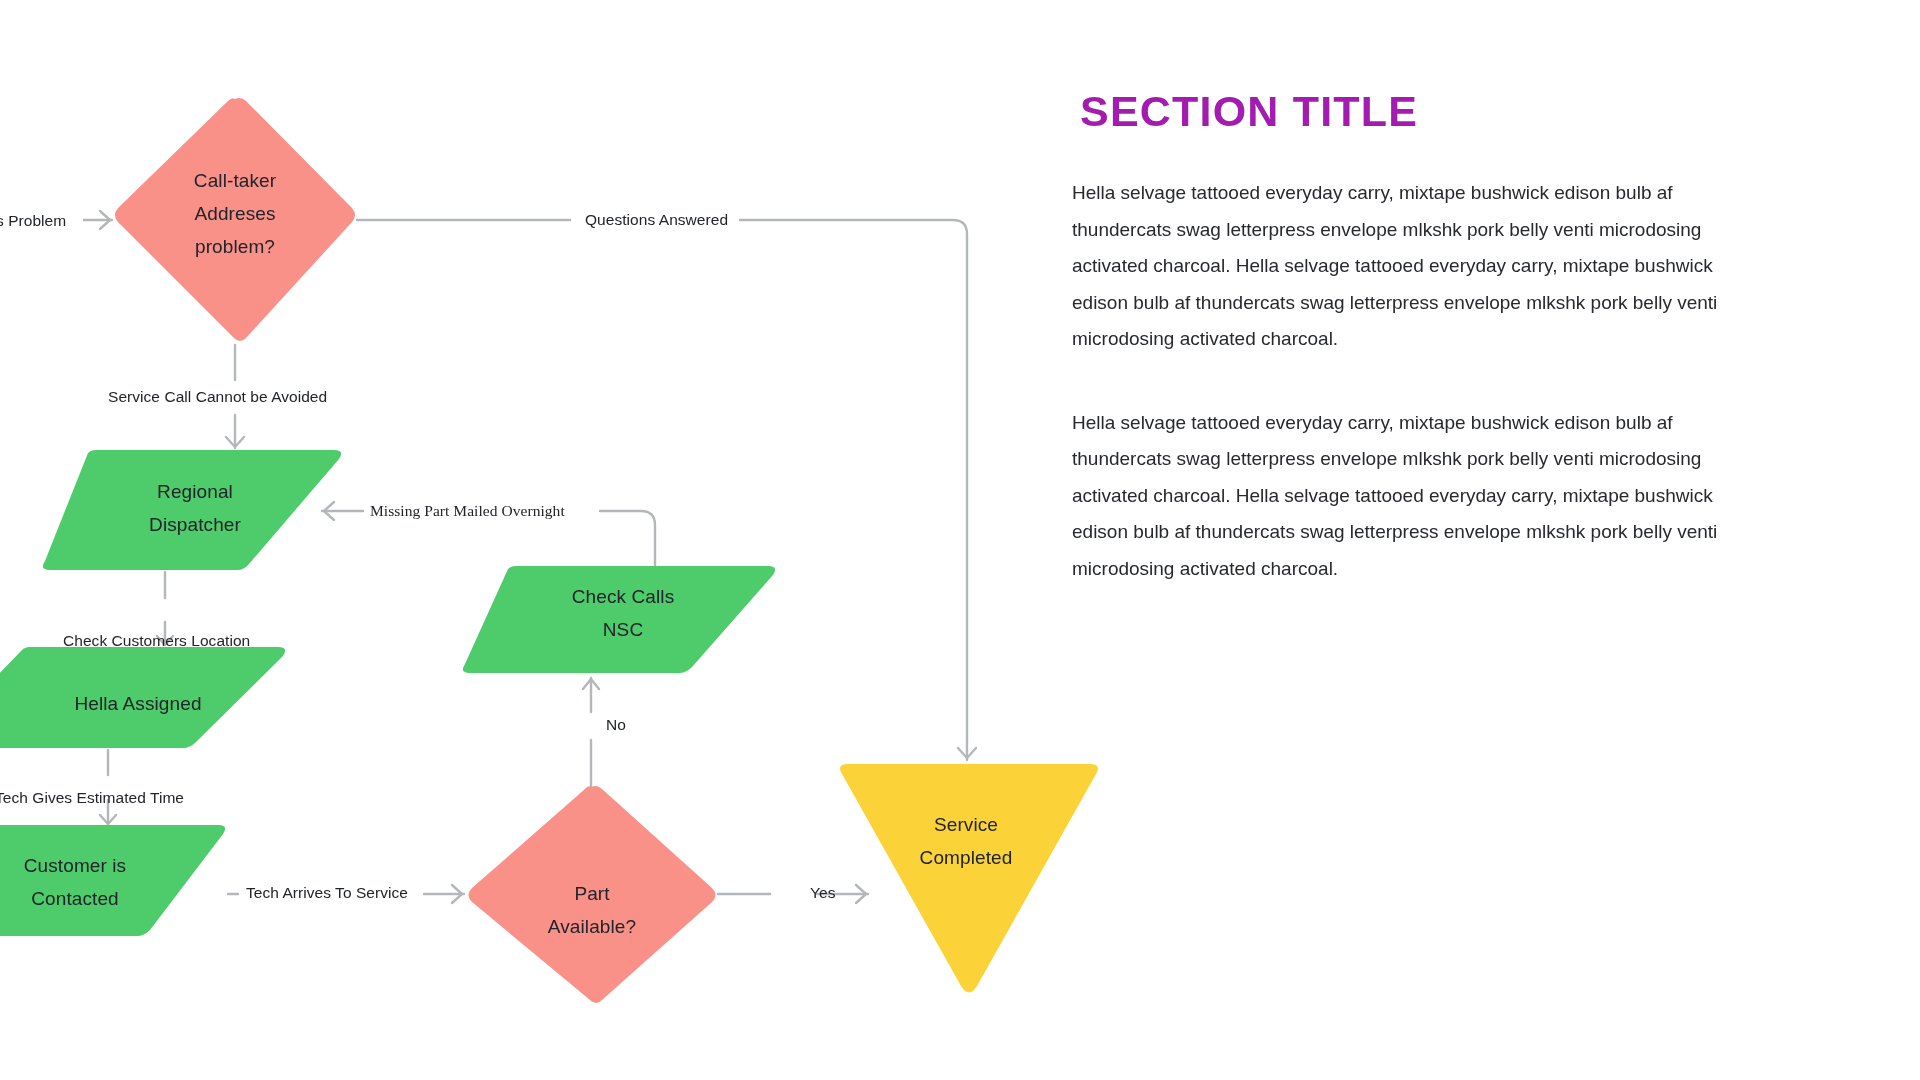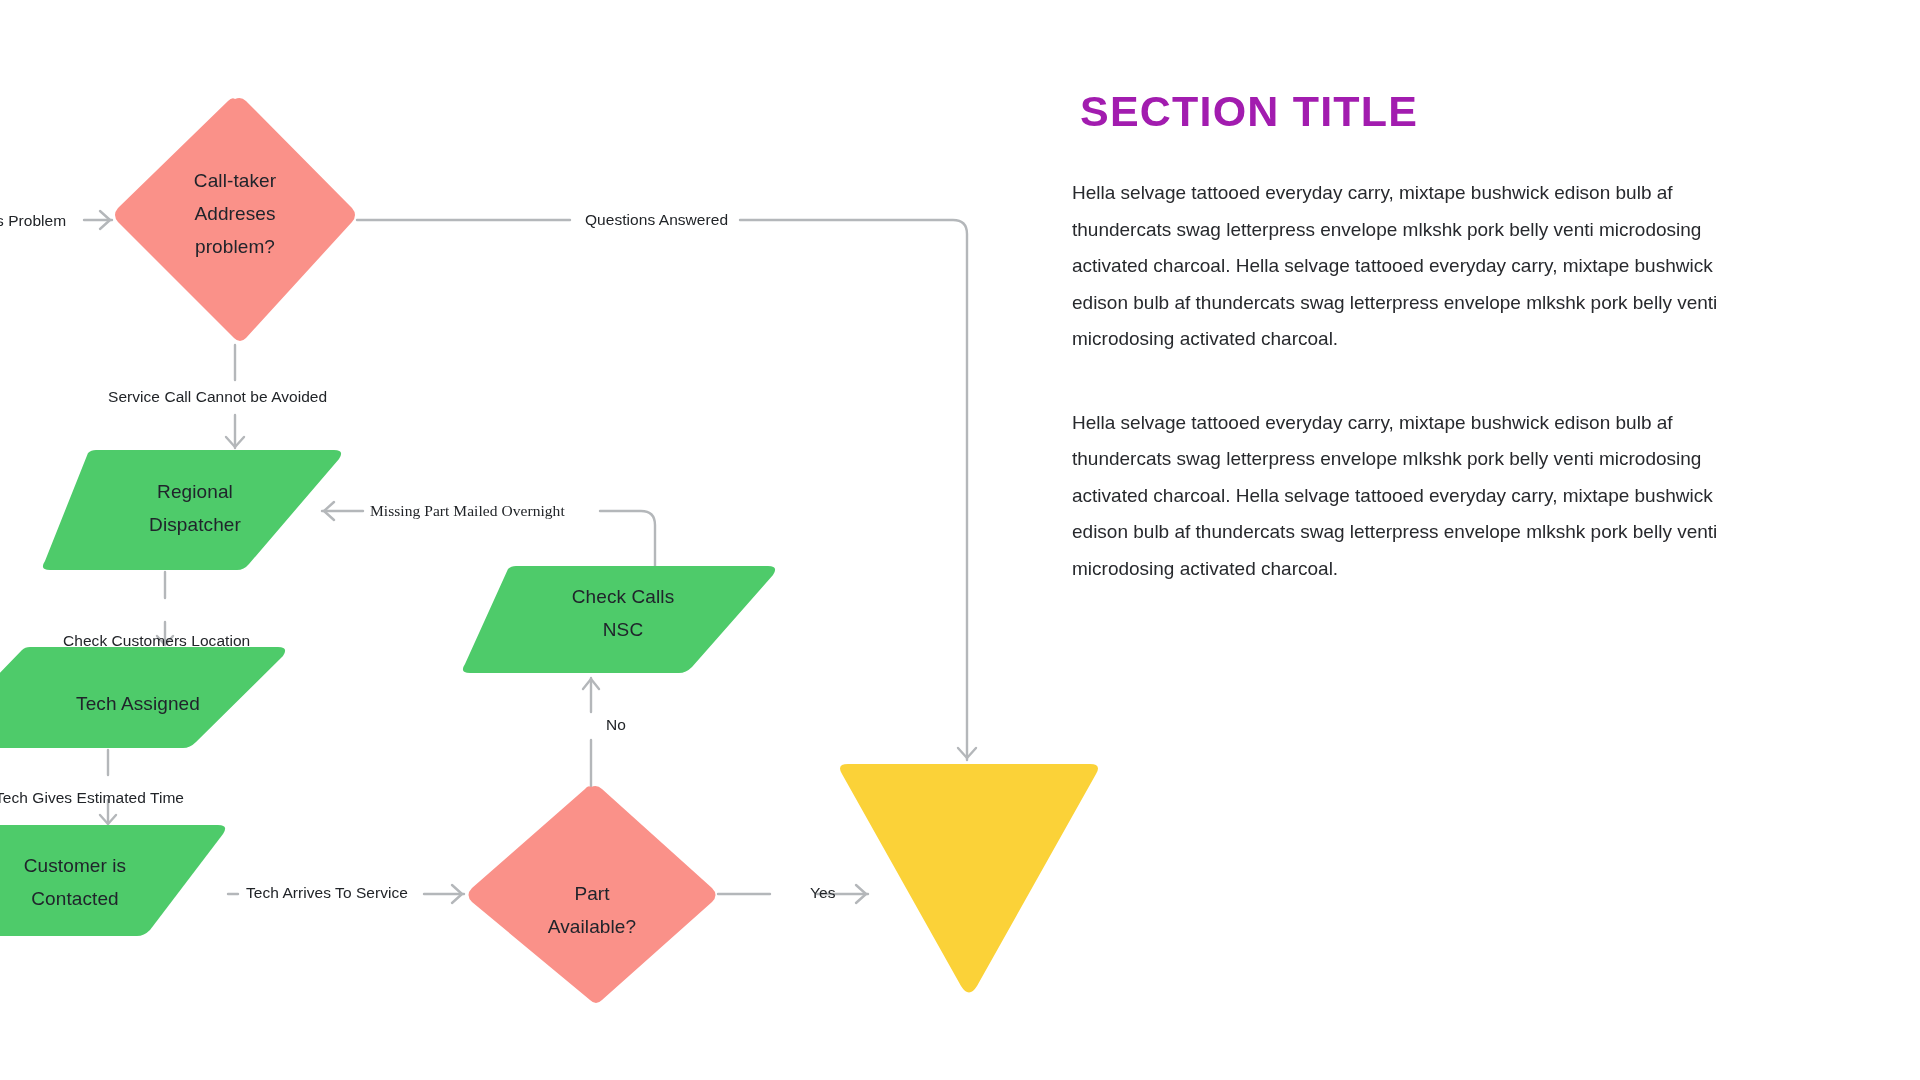--- a/index.html
+++ b/index.html
@@ -197,31 +197,33 @@
 
     </svg>
 
     <div class="node-label" style="left:135px; top:164px; width:200px;">Call-taker
 Addreses
 problem?</div>
 
     <div class="node-label" style="left:95px; top:475px; width:200px;">Regional
 Dispatcher</div>
 
-    <div class="node-label" style="left:38px; top:687px; width:200px;">Tech Assigned</div>
+    <div class="node-label" style="left:38px; top:687px; width:200px;">Hella Assigned</div>
 
     <div class="node-label" style="left:-25px; top:849px; width:200px;">Customer is
 Contacted</div>
 
     <div class="node-label" style="left:523px; top:580px; width:200px;">Check Calls
 NSC</div>
 
     <div class="node-label" style="left:492px; top:877px; width:200px;">Part
 Available?</div>
 
+    <div class="node-label" style="left:866px; top:808px; width:200px;">Service
+Completed</div>
 
     <div class="edge-label" style="left:-4px; top:212px;">s Problem</div>
 
     <div class="edge-label" style="left:585px; top:211px;">Questions Answered</div>
 
     <div class="edge-label" style="left:108px; top:388px;">Service Call Cannot be Avoided</div>
 
     <div class="edge-label" style="left:63px; top:604px;margin-top:28px;">Check Customers Location</div>
 
     <div class="edge-label" style="left:-5px; top:789px;">Tech Gives Estimated Time</div>

